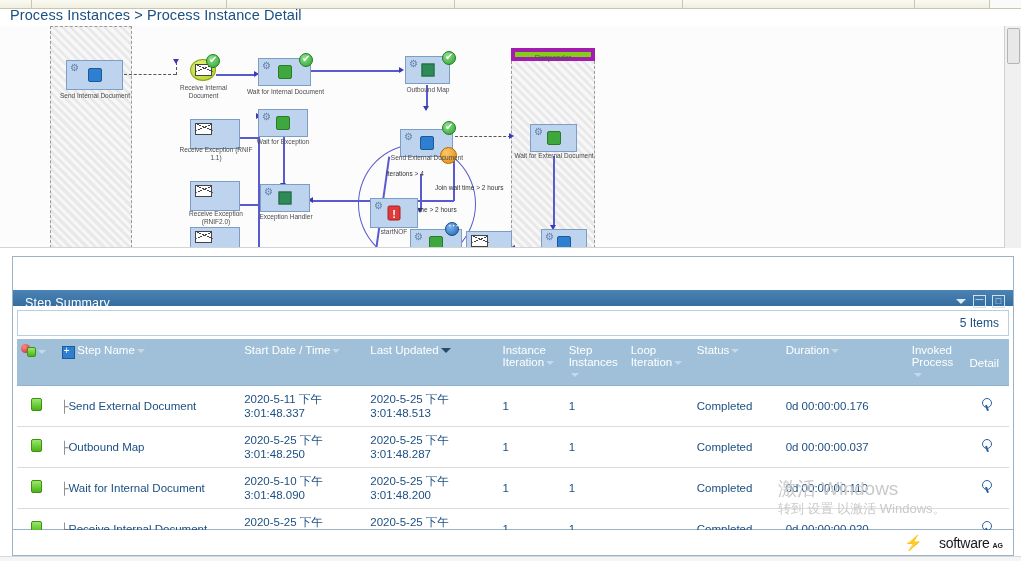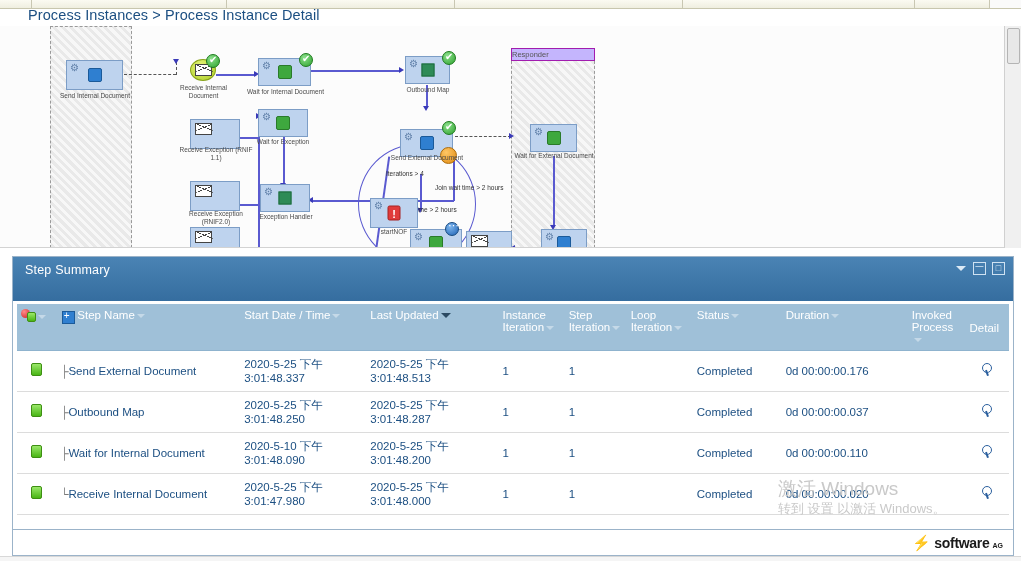--- a/index.html
+++ b/index.html
@@ -13,32 +13,32 @@
   #root { position: relative; width: 1021px; height: 561px; background:#fff; }
 
   
   .topstrip { position:absolute; left:0; top:0; width:1021px; height:9px;
     background:#f2f1e4; border-bottom:1px solid #c8c6ae; }
   .topstrip .seg { position:absolute; top:0; height:8px; border-right:1px solid #c9c7b2;
     background: linear-gradient(#fbfaf2,#efeee0); }
   .topstrip .segblank { background:#fafafa; border-right:1px solid #dcdcdc; }
 
   
-  .breadcrumb { position:absolute; left:28px; top:7px; font-size:14.5px; color:#1c4f82;
+  .breadcrumb { position:absolute; left:10px; top:7px; font-size:14.5px; color:#1c4f82;
     letter-spacing:.1px; white-space:nowrap; }
 
   
   .diagram-wrap { position:absolute; left:0px; top:26px; width:1004px; height:222px;
     background:#fcfcfc; overflow:hidden; border-bottom:1px solid #d3d3d3; }
   .diagram { position:absolute; left:0; top:0; width:1004px; height:222px; }
 
   .lane { position:absolute; border:1px dashed #9a9a9a;
     background-image: repeating-linear-gradient(45deg,#e9e9e9 0 3px,#f7f7f7 3px 6px); }
-  .lane-head { position:absolute; background:#c4b5fd; border:1px solid #a21caf;
-    font-size:7.5px; color:#555; line-height:11px; }
+  .lane-head { position:absolute; background:#84cc16; border:4px solid #a21caf;
+    font-size:7.5px; color:#555; text-align:center; line-height:11px; }
 
   .node { position:absolute; background:#bed3ee; border:1px solid #7c9dc6; }
   .node .glyph { position:absolute; left:50%; top:50%; transform:translate(-50%,-50%); }
   .node .gear { position:absolute; left:3px; top:1px; width:11px; height:11px;
     font-size:10px; line-height:11px; color:#5f7fa8; }
   .nlabel { position:absolute; font-size:6.5px; color:#4a4a4a; text-align:center;
     line-height:8px; white-space:pre-line; }
 
   .sq-blue { width:14px;height:14px;background:#2f7fd0;border:1px solid #1b5a99;border-radius:2px; }
   .sq-green{ width:14px;height:14px;background:#3ea83e;border:1px solid #2a7a2a;border-radius:2px; }
@@ -75,22 +75,22 @@
 
   
   .dg-scroll { position:absolute; left:1004px; top:26px; width:17px; height:222px;
     background:#f0f0f0; border-left:1px solid #d0d0d0; }
   .dg-thumb { position:absolute; left:2px; top:2px; width:13px; height:36px;
     background:#e8e8e8; border:1px solid #b4b4b4; border-radius:2px; }
 
   
   .panel { position:absolute; left:12px; top:256px; width:1002px; height:274px;
     border:1px solid #9bb3c9; background:#fff; }
-  .panel-head { position:relative; height:44px; background:#3a75a8;
-    background:linear-gradient(#4a83b4,#356d9f); color:#fff; }
+  .panel-head { position:relative; height:16px; background:#3a75a8;
+    background:linear-gradient(#4a83b4,#356d9f); color:#fff;margin-top:33px; }
   .panel-title { position:absolute; left:12px; top:6px; font-size:12.5px; letter-spacing:.2px; }
   .panel-ctrls { position:absolute; right:8px; top:5px; display:flex; gap:6px; align-items:center; }
   .ctl { width:13px;height:13px; border:1.4px solid #cfe2f2; color:#cfe2f2;
     font-size:9px; line-height:10px; text-align:center; cursor:pointer; }
   .ctl.caret { border:none; width:12px; }
   .ctl.caret:after{ content:""; display:block; margin:4px auto 0; width:0;height:0;
     border-left:5px solid transparent;border-right:5px solid transparent;border-top:5px solid #dceaf6; }
   .ctl.min:after{ content:"\2500"; display:block; margin-top:-2px; font-size:11px; }
 
   
@@ -140,21 +140,21 @@
   .wm1 { font-size:19px; line-height:22px; }
   .wm2 { font-size:13px; line-height:18px; }
 
   
   .footer { position:absolute; left:12px; top:530px; width:1002px; height:26px;
     border-left:1px solid #9bb3c9; border-right:1px solid #9bb3c9;
     border-bottom:1px solid #9bb3c9; background:#fff; }
   .sag { position:absolute; right:10px; top:4px; display:flex; align-items:baseline; gap:3px;
     color:#1a1a1a; }
   .sag .bolt { font-size:15px; font-weight:bold; color:#1a1a1a; }
-  .sag .word { font-size:14px; font-weight:bold; letter-spacing:-.3px; }
+  .sag .word { font-size:14px; font-weight:normal; letter-spacing:-.3px;margin-left:13px; }
   .sag .ag { font-size:7px; font-weight:bold; vertical-align:super; }
   .bottom-edge { position:absolute; left:0; top:556px; width:1021px; height:5px;
     background:#f5f5f5; border-top:1px solid #d8d8d8; }
   .right-gutter { position:absolute; left:1014px; top:248px; width:7px; height:313px; background:#fff; }
 </style>
 </head>
 <body>
 
 <div id="root">
 
@@ -330,20 +330,23 @@
 
     <div class="panel-head">
       <div class="panel-title">Step Summary</div>
       <div class="panel-ctrls">
         <div class="ctl caret"></div>
         <div class="ctl min"></div>
         <div class="ctl">□</div>
       </div>
     </div>
 
+    <div class="items-bar">
+      <div class="items-count">5 Items</div>
+    </div>
 
     <table class="grid">
       <colgroup>
         <col style="width:38px">
           <col style="width:178px">
           <col style="width:122px">
           <col style="width:128px">
         <col style="width:64px">
           <col style="width:60px">
           <col style="width:64px">
@@ -363,21 +366,21 @@
           <th>
             <span>Start Date / Time</span><span class="sortcaret"></span>
           </th>
           <th class="sorted">
             <span>Last Updated</span><span class="sortcaret"></span>
           </th>
           <th>
             <span>Instance Iteration</span><span class="sortcaret"></span>
           </th>
           <th>
-            <span>Step Iteration</span><span class="sortcaret"></span>
+            <span>Step Instances</span><span class="sortcaret"></span>
           </th>
           <th>
             <span>Loop Iteration</span><span class="sortcaret"></span>
           </th>
           <th>
             <span>Status</span><span class="sortcaret"></span>
           </th>
           <th>
             <span>Duration</span><span class="sortcaret"></span>
           </th>
@@ -386,21 +389,21 @@
           </th>
           <th style="padding-top:18px;">
             <span>Detail</span>
           </th>
         </tr>
       </thead>
       <tbody>
         <tr>
           <td style="text-align:center;"><span class="statusicon-ok"></span></td>
           <td><span class="tree-prefix">├</span><span>Send External Document</span></td>
-          <td>2020-5-25 下午 3:01:48.337</td>
+          <td>2020-5-11 下午 3:01:48.337</td>
           <td>2020-5-25 下午 3:01:48.513</td>
           <td>1</td>
           <td>1</td>
           <td></td>
           <td>Completed</td>
           <td>0d 00:00:00.176</td>
           <td></td>
           <td style="text-align:center;"><span class="magnifier"></span></td>
         </tr>
         <tr>

